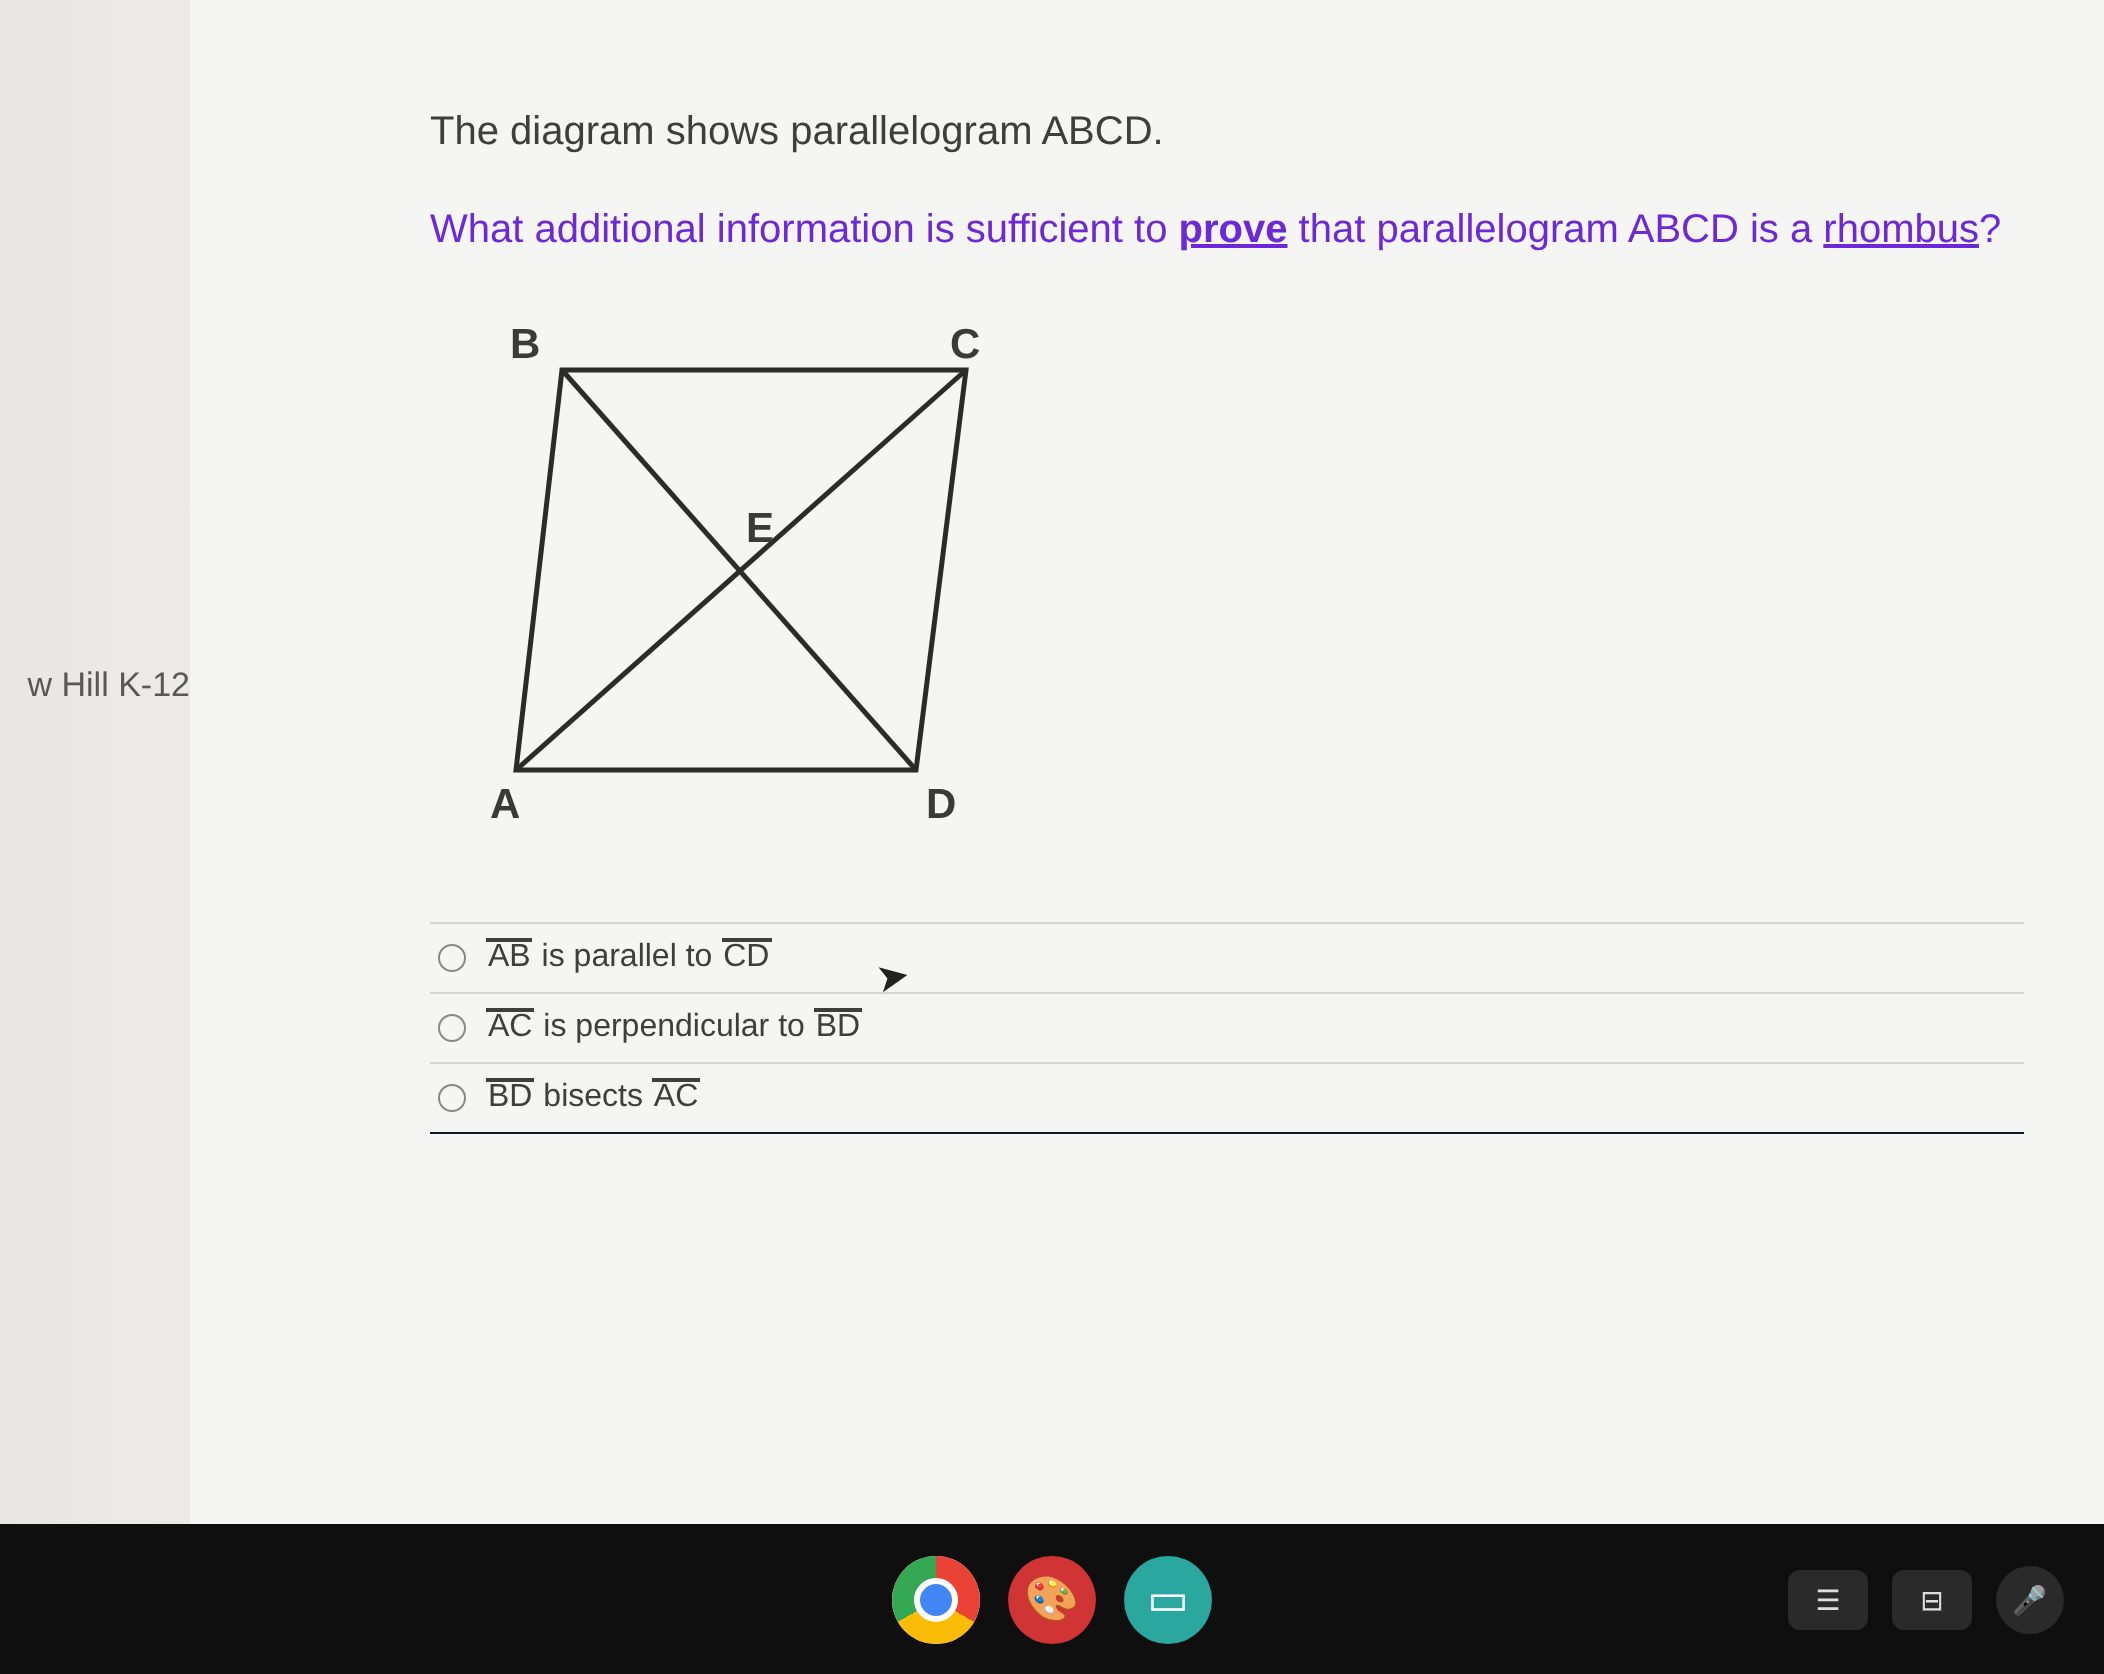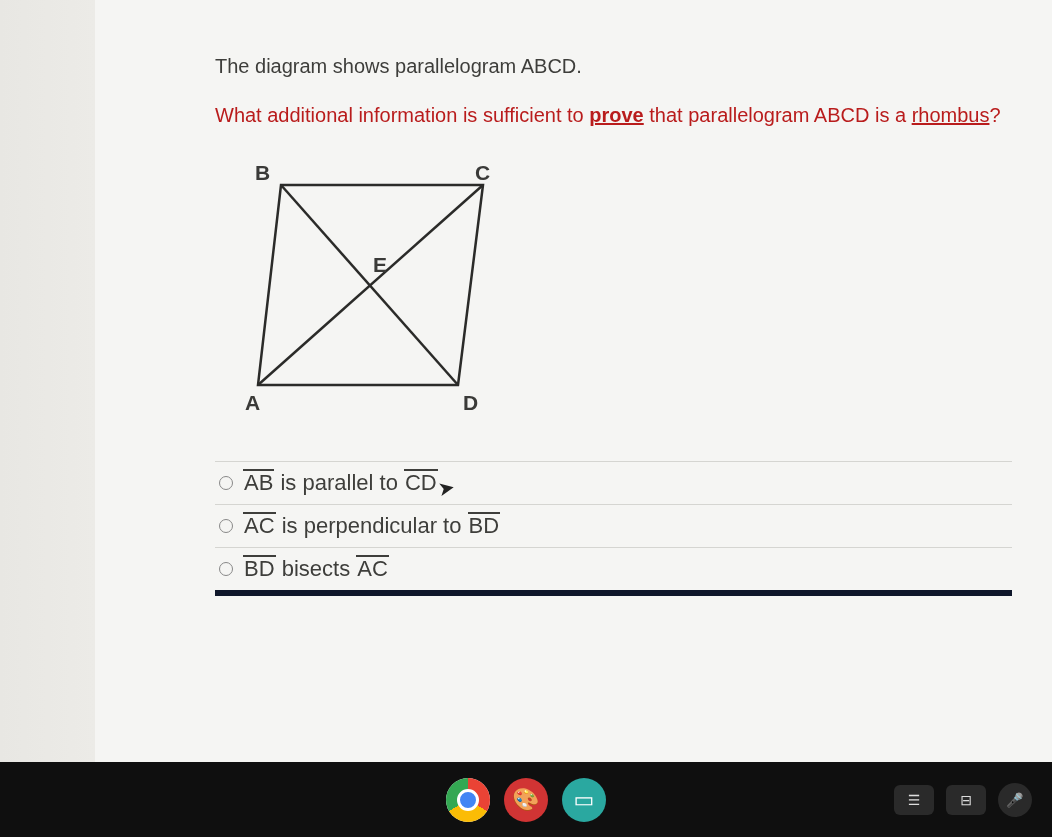--- a/index.html
+++ b/index.html
@@ -35,21 +35,21 @@
       padding: 55px 40px 20px 120px;
       position: relative;
     }
     .q-intro {
       font-size: 20px;
       color: #3e3e3b;
       margin-bottom: 22px;
     }
     .q-text {
       font-size: 20px;
-      color: #b91c1c;
+      color: #6d28d9;
       line-height: 1.55;
       margin-bottom: 30px;
     }
     .underline { text-decoration: underline; }
     .bold-underline { font-weight: bold; text-decoration: underline; }
     .diagram {
       margin: 20px 0 40px 30px;
       position: relative;
       width: 280px;
       height: 260px;
@@ -67,24 +67,24 @@
     .lbl-E { top: 92px; left: 128px; }
     .options {
       margin-top: 20px;
     }
     .option-row {
       border-top: 1px solid #d5d5d1;
       padding: 8px 4px;
       display: flex;
       align-items: center;
       gap: 10px;
-      font-size: 22px;
+      font-size: 16px;
       color: #3e3e3b;
     }
-    .option-row:last-child { border-bottom: 6px solid #0f172a; }
+    .option-row:last-child { border-bottom: 1px solid #0f172a; }
     .radio {
       width: 14px; height: 14px;
       border: 1.5px solid #888;
       border-radius: 50%;
       display: inline-block;
       flex-shrink: 0;
     }
     .seg { position: relative; display: inline-block; padding: 0 1px; }
     .seg::before {
       content: "";
@@ -148,20 +148,21 @@
       font-size: 20px;
       color: #222;
       transform: rotate(-10deg);
     }
   </style>
 </head>
 <body>
 
 <div class="page-wrap">
   <div class="sidebar">
+    <div class="sidebar-item">w Hill K-12</div>
   </div>
 
   <div class="content">
     <p class="q-intro">The diagram shows parallelogram ABCD.</p>
     <p class="q-text">
       <span>What additional information is sufficient to </span><span class="bold-underline">prove</span><span> that parallelogram ABCD is a </span><span class="underline">rhombus</span><span>?</span>
     </p>
 
     <div class="diagram">
       <svg width="260" height="240" viewBox="0 0 260 240" style="position:absolute;top:14px;left:8px;">

